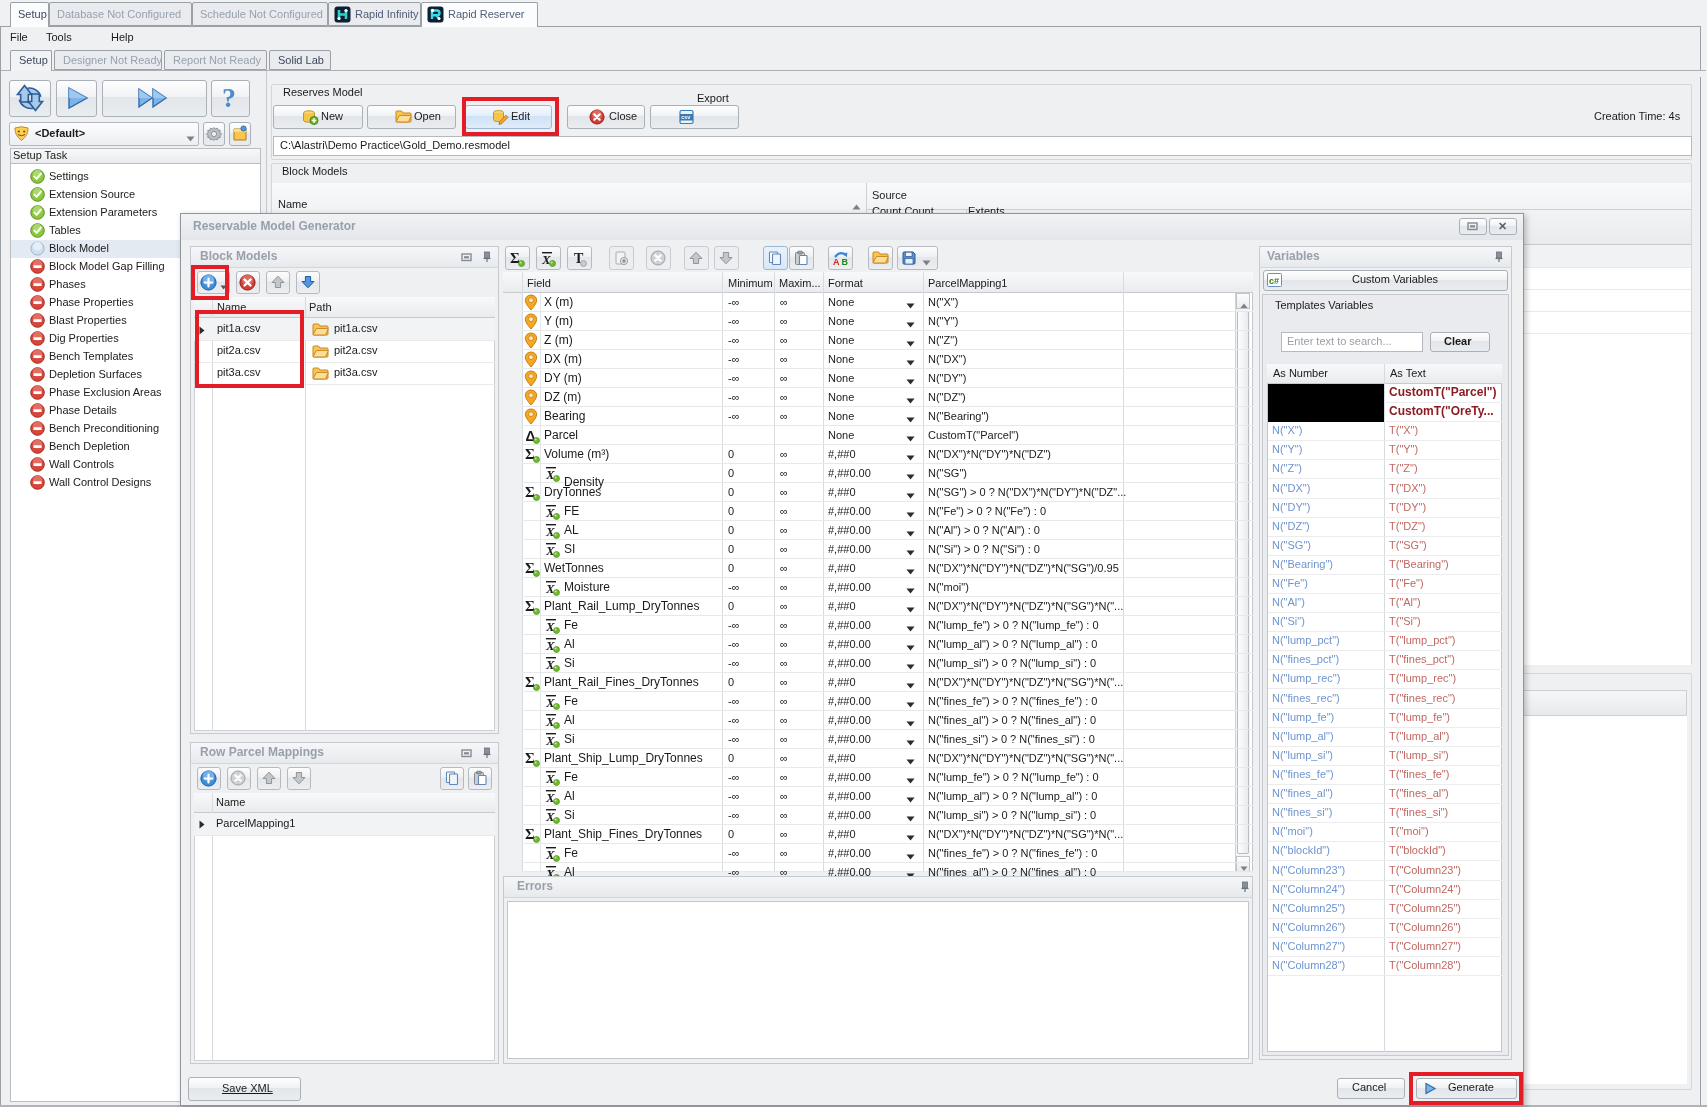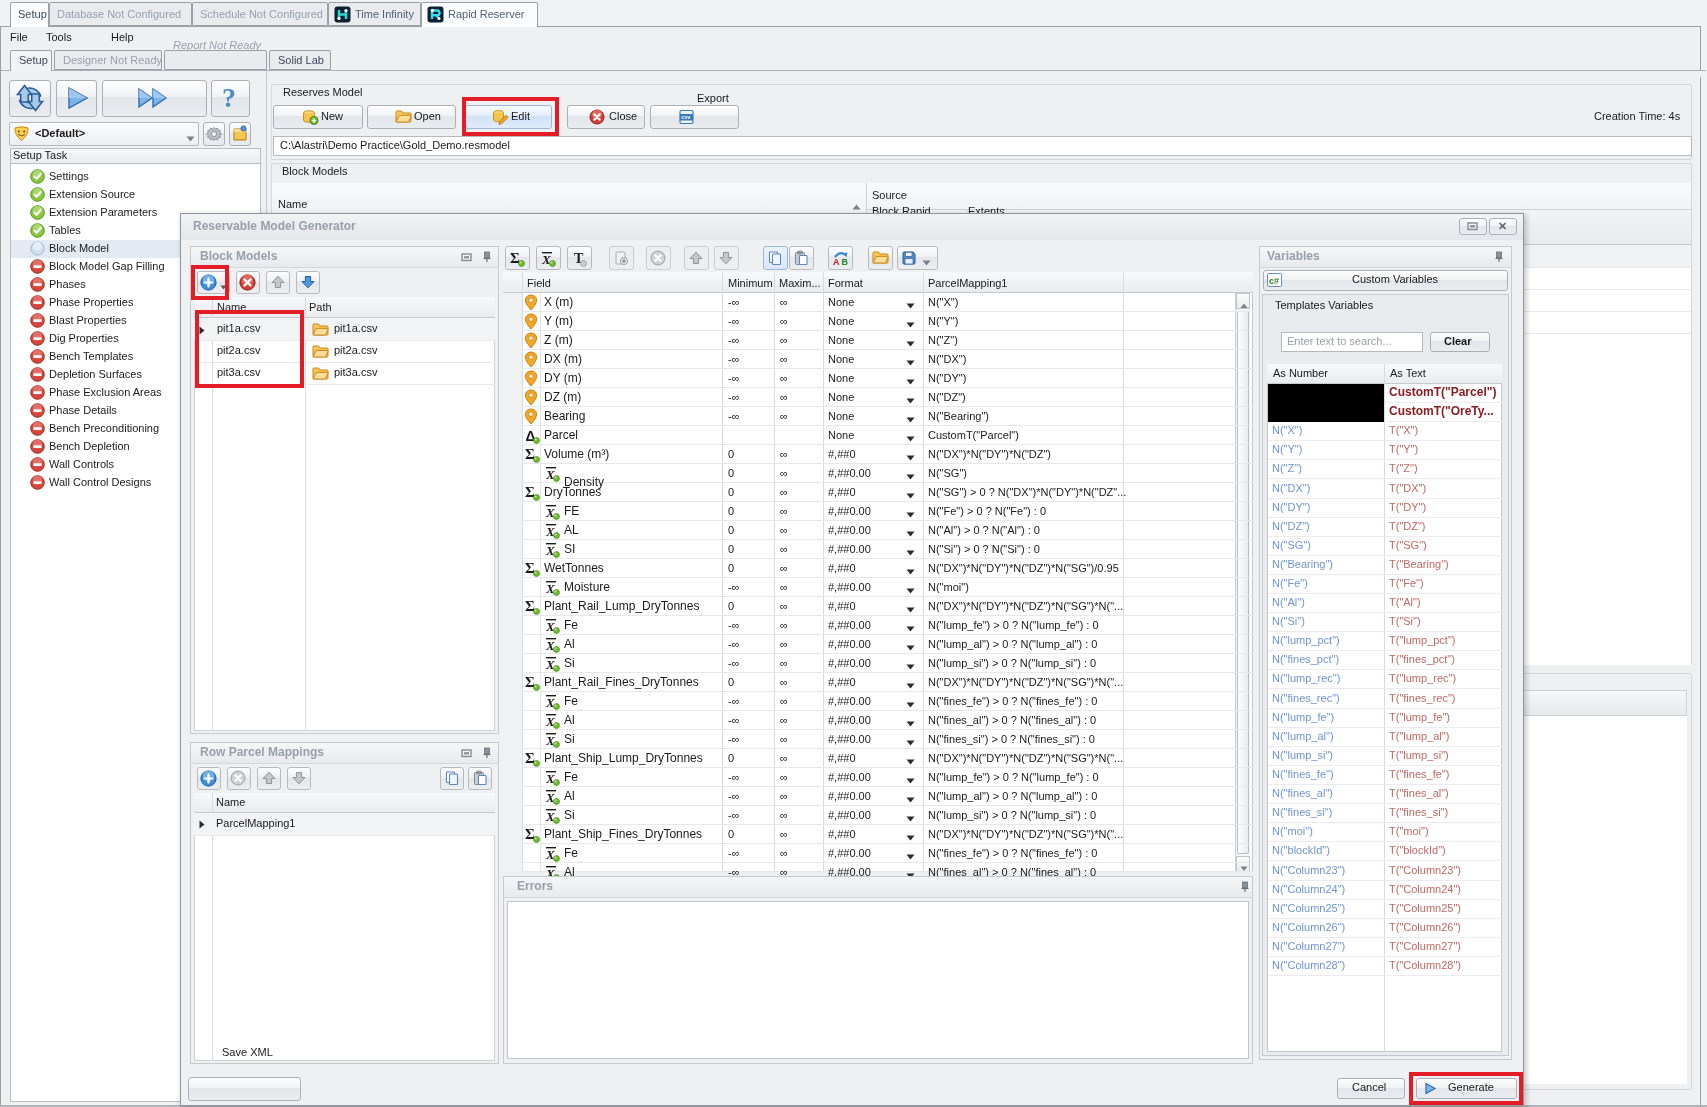--- a/index.html
+++ b/index.html
@@ -21,38 +21,38 @@
 <div class="t" style="left:57px;top:8px;color:#97a1ae;z-index:4;">Database Not Configured</div>
 <div style="left:192px;top:2px;width:136px;height:25px;background:#e9ebee;border:1px solid #9aa0a6;height:24px;z-index:3;border-radius:2px 2px 0 0;"></div>
 <div class="t" style="left:200px;top:8px;color:#97a1ae;z-index:4;">Schedule Not Configured</div>
 <div style="left:328px;top:2px;width:93px;height:25px;background:#e9ebee;border:1px solid #9aa0a6;height:24px;z-index:3;border-radius:2px 2px 0 0;"></div>
 <div style="left:334px;top:6px;width:17px;height:17px;z-index:4;"><svg width="17" height="17" viewBox="0 0 17 17">
       <rect x="0.5" y="0.5" width="16" height="16" rx="3" fill="#0c1f33"></rect>
       <path d="M5 4 L5 13 M12 4 L12 13 M5 8.5 L12 8.5" stroke="#2fd5c8" stroke-width="2.6"></path>
       <circle cx="12" cy="4.5" r="1.6" fill="#fff"></circle>
       <circle cx="5" cy="12.5" r="1.6" fill="#fff"></circle>
     </svg></div>
-<div class="t" style="left:355px;top:8px;color:#4f5e77;z-index:4;">Time Infinity</div>
+<div class="t" style="left:355px;top:8px;color:#4f5e77;z-index:4;">Rapid Infinity</div>
 <div style="left:421px;top:2px;width:117px;height:25px;background:#fbfcfd;border:1px solid #9aa0a6;border-bottom:none;height:25px;z-index:3;border-radius:2px 2px 0 0;"></div>
 <div style="left:427px;top:6px;width:17px;height:17px;z-index:4;"><svg width="17" height="17" viewBox="0 0 17 17">
       <rect x="0.5" y="0.5" width="16" height="16" rx="3" fill="#0c1f33"></rect>
       <path d="M5 13 L5 4.5 L10 4.5 Q12.5 4.5 12.5 7 Q12.5 9.3 10 9.3 L6 9.3 M9 9.3 L12.5 13" stroke="#35dbea" stroke-width="2.4" fill="none"></path>
       <circle cx="5.5" cy="4.5" r="1.7" fill="#fff"></circle>
       <circle cx="12" cy="12.5" r="1.5" fill="#fff"></circle>
     </svg></div>
 <div class="t" style="left:448px;top:8px;color:#4f5e77;z-index:4;">Rapid Reserver</div>
 <div class="t" style="left:10px;top:31px;">File</div>
 <div class="t" style="left:46px;top:31px;">Tools</div>
 <div class="t" style="left:91px;top:31px;padding-left:20px;">Help</div>
 <div style="left:10px;top:50px;width:42px;height:21px;background:#f2f3f5;border:1px solid #9aa0a6;border-bottom:none;height:21px;z-index:3;border-radius:2px 2px 0 0;"></div>
 <div class="t" style="left:19px;top:54px;color:#3c485c;z-index:4;">Setup</div>
 <div style="left:54px;top:50px;width:108px;height:21px;background:#e9ebee;border:1px solid #9aa0a6;height:20px;z-index:3;border-radius:2px 2px 0 0;"></div>
 <div class="t" style="left:63px;top:54px;color:#97a1ae;z-index:4;">Designer Not Ready</div>
 <div style="left:164px;top:50px;width:103px;height:21px;background:#e9ebee;border:1px solid #9aa0a6;height:20px;z-index:3;border-radius:2px 2px 0 0;"></div>
-<div class="t" style="left:173px;top:39px;color:#97a1ae;z-index:4;font-style:italic;">Report Not Ready</div>
+<div class="t" style="left:173px;top:54px;color:#97a1ae;z-index:4;">Report Not Ready</div>
 <div style="left:269px;top:50px;width:62px;height:21px;background:#e9ebee;border:1px solid #9aa0a6;height:20px;z-index:3;border-radius:2px 2px 0 0;"></div>
 <div class="t" style="left:278px;top:54px;color:#3c485c;z-index:4;">Solid Lab</div>
 <div style="left:1px;top:70px;width:1705px;height:1px;background:#aab0b6;"></div>
 <div style="left:1px;top:71px;width:1705px;height:6px;background:#eef0f2;"></div>
 <div style="left:1px;top:71px;width:265px;height:1036px;background:#eef0f2;"></div>
 <div class="btn" style="left:9px;top:80px;width:42px;height:37px;"></div>
 <div class="btn" style="left:56px;top:80px;width:41px;height:37px;"></div>
 <div class="btn" style="left:102px;top:80px;width:105px;height:37px;"></div>
 <div class="btn" style="left:211px;top:80px;width:39px;height:37px;"></div>
 <div style="left:15px;top:83px;width:30px;height:30px;"><svg width="30" height="30" viewBox="0 0 30 30">
@@ -254,21 +254,21 @@
 <div class="t" style="left:282px;top:165px;z-index:2;">Block Models</div>
 <div style="left:272px;top:183px;width:1419px;height:62px;background:linear-gradient(#f8f9fa,#e9ebee);border-bottom:1px solid #c6c9cd;"></div>
 <div style="left:866px;top:183px;width:1px;height:62px;background:#cdd0d4;"></div>
 <div style="left:866px;top:209px;width:826px;height:1px;background:#cdd0d4;"></div>
 <div style="left:966px;top:209px;width:1px;height:36px;background:#cdd0d4;"></div>
 <div class="t" style="left:278px;top:198px;">Name</div>
 <div style="left:852px;top:200px;width:9px;height:6px;"><svg width="9" height="6" viewBox="0 0 9 6">
       <path d="M4.5 0.5 L8.5 5.5 L0.5 5.5 Z" fill="#7b8187"></path>
     </svg></div>
 <div class="t" style="left:872px;top:189px;">Source</div>
-<div class="t" style="left:872px;top:205px;">Block Rapid</div>
+<div class="t" style="left:872px;top:205px;">Count Count</div>
 <div class="t" style="left:968px;top:205px;">Extents</div>
 <div style="left:272px;top:245px;width:1419px;height:420px;background:#fff;"></div>
 <div style="left:272px;top:245px;width:1419px;height:22px;background:#f0f2f4;"></div>
 <div style="left:272px;top:267px;width:1419px;height:1px;background:#e7e9eb;"></div>
 <div style="left:272px;top:289px;width:1419px;height:1px;background:#e7e9eb;"></div>
 <div style="left:272px;top:311px;width:1419px;height:1px;background:#e7e9eb;"></div>
 <div style="left:272px;top:333px;width:1419px;height:1px;background:#e7e9eb;"></div>
 <div class="gb" style="left:271px;top:673px;width:1421px;height:417px;"></div>
 <div style="left:276px;top:690px;width:1411px;height:26px;background:linear-gradient(#f5f6f8,#e7eaed);border:1px solid #cdd0d4;"></div>
 <div style="left:276px;top:716px;width:1411px;height:368px;background:#fff;"></div>
@@ -1060,21 +1060,21 @@
 <div style="left:1268px;top:937px;width:234px;height:1px;z-index:12;background:#ececee;"></div>
 <div class="t" style="left:1272px;top:921px;z-index:12;color:#6f94cf;">N("Column26")</div>
 <div class="t" style="left:1389px;top:921px;z-index:12;color:#c06862;">T("Column26")</div>
 <div style="left:1268px;top:956px;width:234px;height:1px;z-index:12;background:#ececee;"></div>
 <div class="t" style="left:1272px;top:940px;z-index:12;color:#6f94cf;">N("Column27")</div>
 <div class="t" style="left:1389px;top:940px;z-index:12;color:#c06862;">T("Column27")</div>
 <div style="left:1268px;top:975px;width:234px;height:1px;z-index:12;background:#ececee;"></div>
 <div class="t" style="left:1272px;top:959px;z-index:12;color:#6f94cf;">N("Column28")</div>
 <div class="t" style="left:1389px;top:959px;z-index:12;color:#c06862;">T("Column28")</div>
 <div class="btn" style="left:188px;top:1077px;width:113px;height:24px;z-index:12;"></div>
-<div class="t" style="left:222px;top:1046px;z-index:12;">Save XML</div>
+<div class="t" style="left:222px;top:1082px;z-index:12;text-decoration:underline;">Save XML</div>
 <div class="btn" style="left:1337px;top:1078px;width:68px;height:21px;z-index:12;"></div>
 <div class="t" style="left:1352px;top:1081px;z-index:12;">Cancel</div>
 <div class="btn" style="left:1416px;top:1078px;width:101px;height:21px;z-index:12;"></div>
 <div style="left:1424px;top:1082px;width:13px;height:13px;z-index:12;"><svg width="13" height="13" viewBox="0 0 13 13">
       <path d="M2 1.5 L11 6.5 L2 11.5 Z" fill="#7cb4e8" stroke="#2d6cae" stroke-width="1.2"></path>
     </svg></div>
 <div class="t" style="left:1448px;top:1081px;z-index:12;">Generate</div>
 <div style="left:0px;top:1105px;width:1707px;height:2px;background:#b0b3b8;z-index:5;"></div>
 <div class="red" style="left:462px;top:97px;width:97px;height:39px;z-index:60;"></div>
 <div class="red" style="left:191px;top:265px;width:38px;height:35px;z-index:60;"></div>

